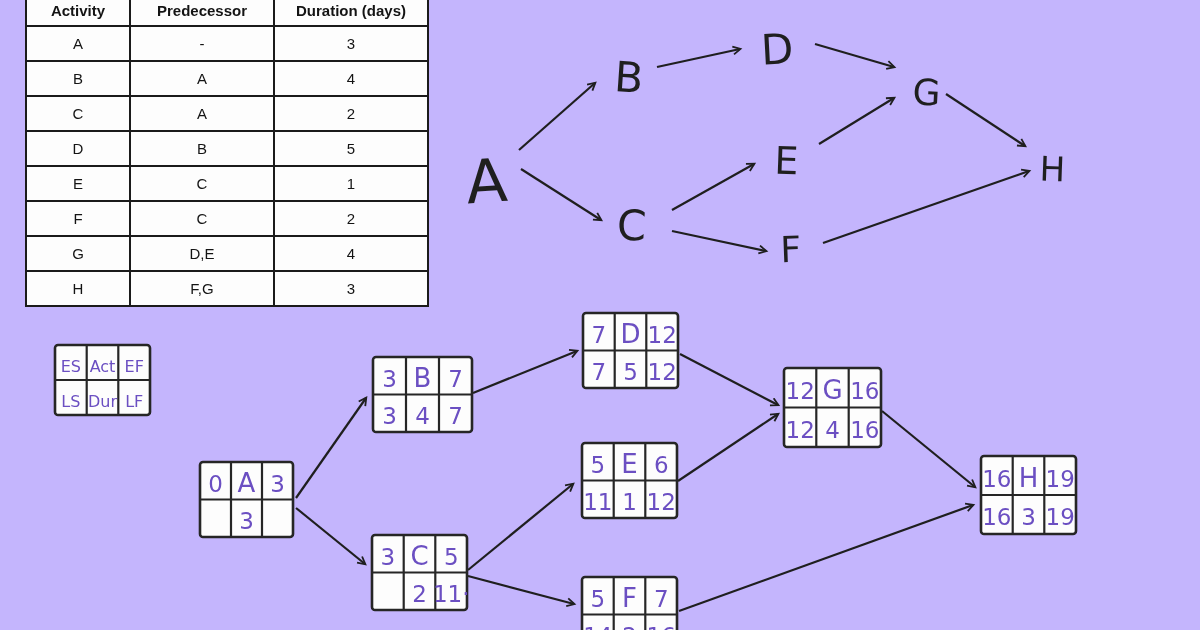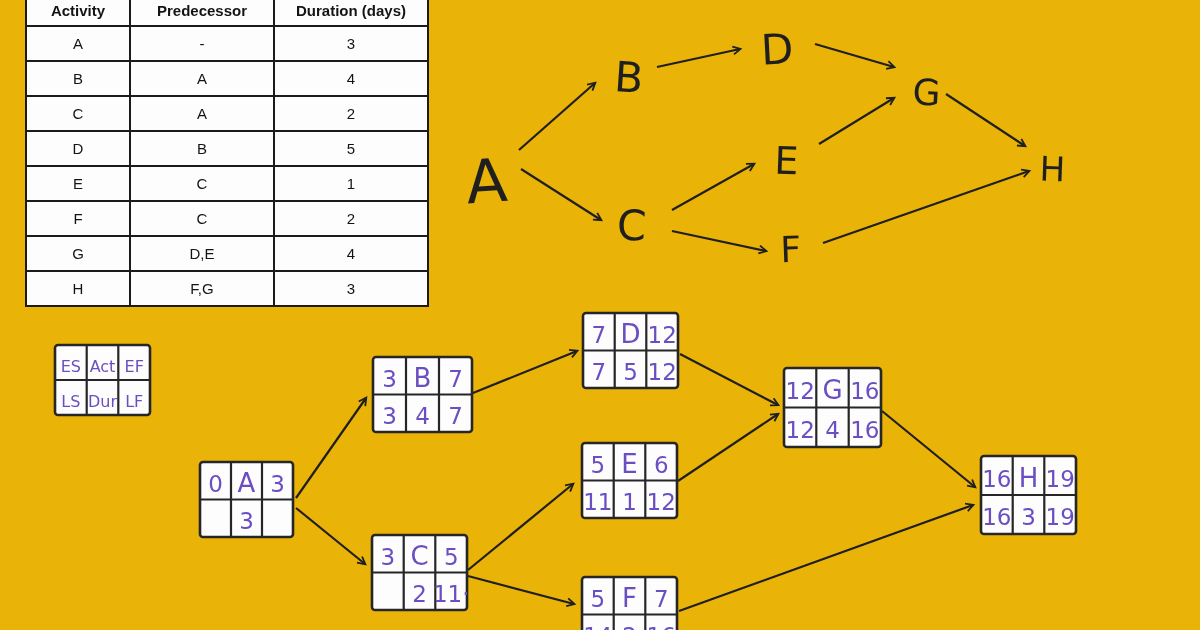--- a/index.html
+++ b/index.html
@@ -1,18 +1,18 @@
 <!DOCTYPE html>
 <html><head>
 <meta charset="utf-8">
 <style>
   html,body{margin:0;padding:0;background:#ffffff;}
   .frame{
     position:relative;width:1200px;height:630px;overflow:hidden;
-    background:#eab308;font-family:"Liberation Sans",sans-serif;
+    background:#c4b5fd;font-family:"Liberation Sans",sans-serif;
   }
   
   .activity-table{
     position:absolute;left:25px;top:-7px;border-collapse:collapse;background:#fdfdfd;
   }
   .activity-table th,.activity-table td{
     border:2px solid #1b1b1b;text-align:center;vertical-align:middle;
     color:#141414;padding:0 6px;
   }
   .activity-table th{font-size:15px;font-weight:bold;height:30px;}

